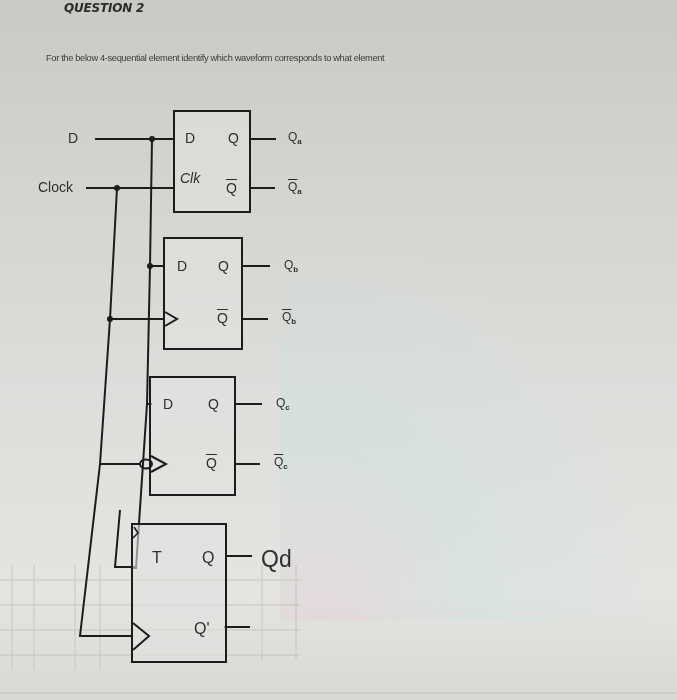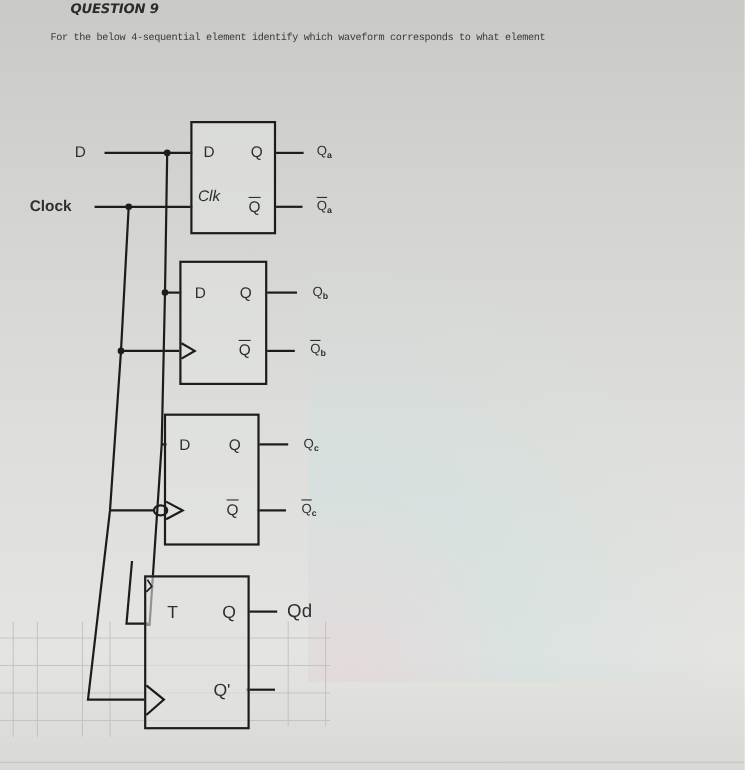--- a/index.html
+++ b/index.html
@@ -27,22 +27,22 @@
       left: 64px; top: 1px;
       font-family: "DejaVu Sans", sans-serif;
       font-weight: bold;
       font-style: italic;
       font-size: 12px;
       color: #2b2b2b;
       letter-spacing: -0.2px;
     }
     .question-text {
       position: absolute;
-      left: 46px; top: 28px;
-      font-family: Liberation Mono, monospace;
+      left: 46px; top: 53px;
+      font-family: Liberation Sans, sans-serif;
       font-size: 9.3px;
       color: #3a3a3a;
       letter-spacing: -0.35px;
       white-space: nowrap;
     }
     .label {
       position: absolute;
       font-size: 14px;
       color: #2f2f2f;
       white-space: nowrap;
@@ -64,21 +64,21 @@
       border: 2.5px solid #1c1c1c;
       background: rgba(225,226,223,0.6);
       box-sizing: border-box;
     }
   </style>
 </head>
 <body>
 
 <div class="moire"></div>
 
-<div class="question-title">QUESTION 9</div>
+<div class="question-title">QUESTION 2</div>
 <div class="question-text">For the below 4-sequential element identify which waveform corresponds to what element</div>
 
 <svg class="circuit" width="677" height="700">
   <g stroke="#b9bab6" stroke-width="1" opacity="0.7">
     <line x1="0" y1="580" x2="300" y2="580"></line>
     <line x1="0" y1="605" x2="300" y2="605"></line>
     <line x1="0" y1="630" x2="300" y2="630"></line>
     <line x1="0" y1="655" x2="300" y2="655"></line>
     <line x1="12" y1="565" x2="12" y2="670"></line>
     <line x1="34" y1="565" x2="34" y2="670"></line>
@@ -126,21 +126,21 @@
 
   <g fill="#1c1c1c">
     <circle cx="152" cy="139" r="3"></circle>
     <circle cx="117" cy="188" r="3"></circle>
     <circle cx="150" cy="266" r="3"></circle>
     <circle cx="110" cy="319" r="3"></circle>
   </g>
 </svg>
 
 <div class="label" style="left:68px; top:130px;">D</div>
-<div class="label" style="left:27px; top:179px;font-weight:bold;">Clock</div>
+<div class="label" style="left:38px; top:179px;">Clock</div>
 
 <div class="ff" style="left:173px; top:110px; width:78px; height:103px;"></div>
 <div class="pin" style="left:185px; top:130px;">D</div>
 <div class="pin" style="left:228px; top:130px;">Q</div>
 <div class="pin" style="left:180px; top:170px; font-style:italic;">Clk</div>
 <div class="pin over" style="left:226px; top:180px;">Q</div>
 <div class="pin" style="left:288px; top:130px; font-size:12px;">
   <span>Q</span><span class="sub">a</span>
 </div>
 <div class="pin" style="left:288px; top:180px; font-size:12px;">
@@ -177,13 +177,13 @@
 </div>
 
 <div class="ff" style="left:131px; top:523px; width:96px; height:140px;"></div>
 <svg class="circuit" width="677" height="700">
   <polyline points="133,623 149,636 133,650" fill="none" stroke="#1c1c1c" stroke-width="2"></polyline>
   <polyline points="134,527 138,533 133,538" fill="none" stroke="#1c1c1c" stroke-width="1.5"></polyline>
 </svg>
 <div class="pin" style="left:152px; top:549px; font-size:16px;">T</div>
 <div class="pin" style="left:202px; top:549px; font-size:16px;">Q</div>
 <div class="pin" style="left:194px; top:620px; font-size:16px;">Q'</div>
-<div class="pin" style="left:261px; top:546px; font-size:17px;">Qd</div>
+<div class="pin" style="left:261px; top:546px; font-size:23px;">Qd</div>
 
 </body></html>

